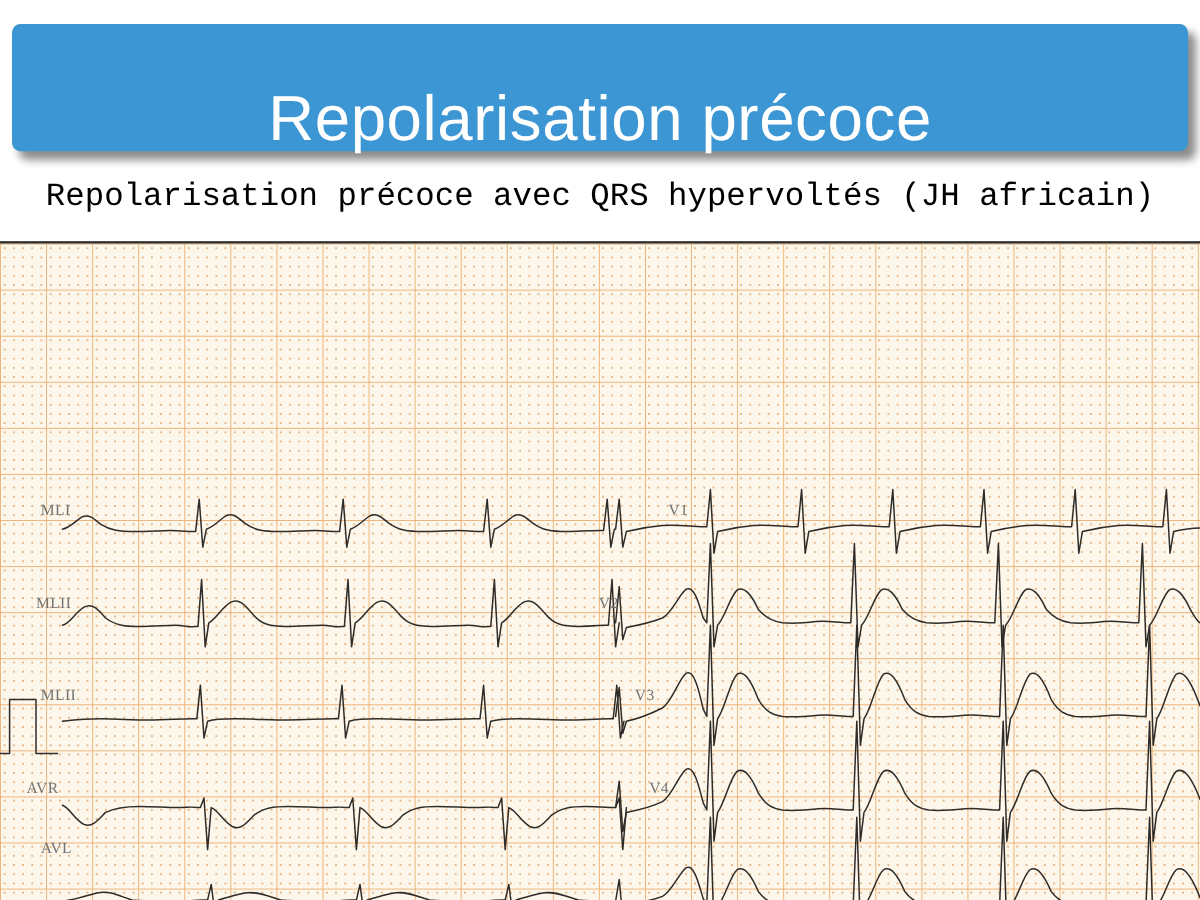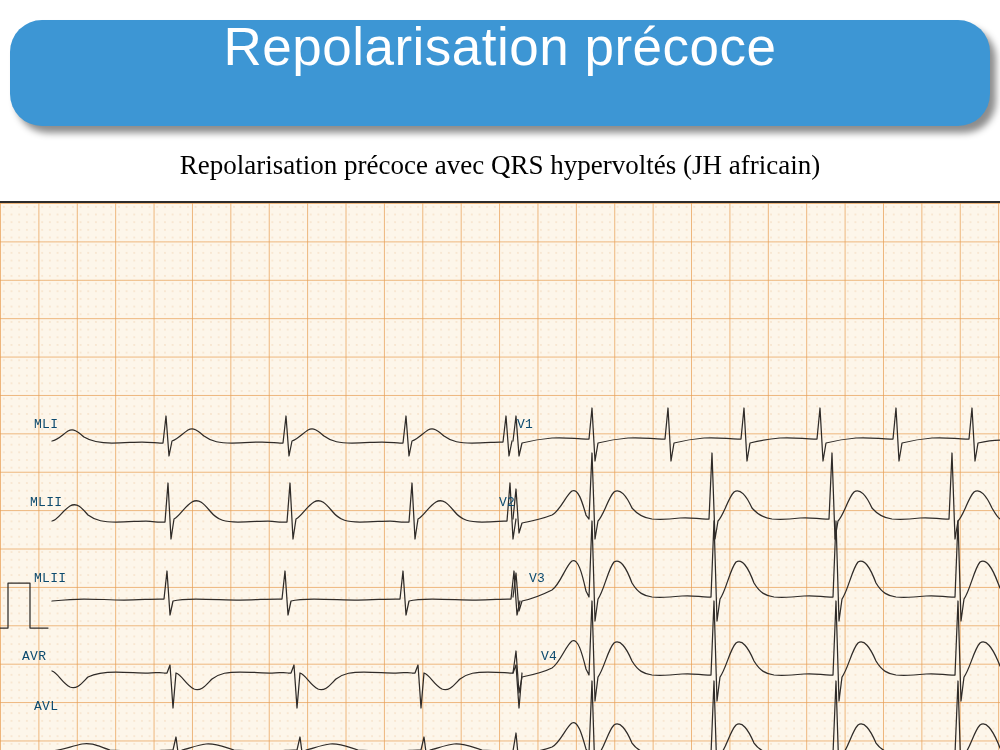--- a/index.html
+++ b/index.html
@@ -6,43 +6,43 @@
   body{
     width:1000px;height:750px;position:relative;overflow:hidden;
     background:#ffffff;
     font-family:"Liberation Sans", sans-serif;
   }
 
   
   .title-banner{
     position:absolute;left:10px;top:20px;width:980px;height:106px;
     background:#3d96d4;
-    border-radius:32px;
+    border-radius:7px;
     box-shadow:6px 7px 7px rgba(0,0,0,.45);
-    display:flex;align-items:flex-start;justify-content:center;
+    display:flex;align-items:flex-end;justify-content:center;
     box-sizing:border-box;
   }
   .title-text{
     color:#ffffff;
     font-size:53px;
     font-family:"Liberation Sans", sans-serif;
     font-weight:400;
     letter-spacing:.5px;
     line-height:1;
     text-align:center;
     white-space:nowrap;
   }
 
   
   .subtitle{
     position:absolute;left:0;top:150px;width:1000px;
     text-align:center;
     color:#000000;
     font-size:27px;
-    font-family:Liberation Serif, serif;
+    font-family:Liberation Mono, monospace;
     white-space:nowrap;
   }
 
   
   .ecg-panel{
     position:absolute;left:0;top:201px;width:1000px;height:549px;
     background:#fdf6ea;
     border-top:2px solid #2b2b2b;
     overflow:hidden;
   }
@@ -67,22 +67,22 @@
     background-position:0 0, 0 0, 0 0;
   }
   .ecg-panel svg.traces{
     position:absolute;left:0;top:0;width:1000px;height:549px;
   }
   .trace{fill:none;stroke:#2f2b28;stroke-width:1.25;stroke-linejoin:round;stroke-linecap:round;}
 
   
   .lead-label{
     position:absolute;
-    color:#0c4a6e;
-    font-family:Liberation Mono, monospace;
+    color:#737373;
+    font-family:Liberation Serif, serif;
     font-size:13px;
     letter-spacing:.3px;
     white-space:nowrap;
   }
 </style>
 </head>
 <body>
 
 <div class="title-banner">
   <div class="title-text">Repolarisation précoce</div>
@@ -280,19 +280,19 @@
       <polygon points="585,562 593,568 587,571" fill="#000"></polygon>
     </g>
   </svg>
 
   <div class="lead-label" style="left:34px;top:214px;">MLI</div>
   <div class="lead-label" style="left:30px;top:292px;">MLII</div>
   <div class="lead-label" style="left:34px;top:368px;">MLII</div>
   <div class="lead-label" style="left:22px;top:446px;">AVR</div>
   <div class="lead-label" style="left:34px;top:496px;">AVL</div>
 
-  <div class="lead-label" style="left:517px;top:214px;">V1</div>
+  <div class="lead-label" style="left:517px;top:214px;padding-left:40px;">V1</div>
   <div class="lead-label" style="left:499px;top:292px;">V2</div>
   <div class="lead-label" style="left:517px;top:368px;padding-left:12px;">V3</div>
   <div class="lead-label" style="left:517px;top:446px;margin-left:24px;">V4</div>
   <div class="lead-label" style="left:517px;top:522px;margin-top:48px;">V5</div>
 
 </div>
 
 </body></html>

